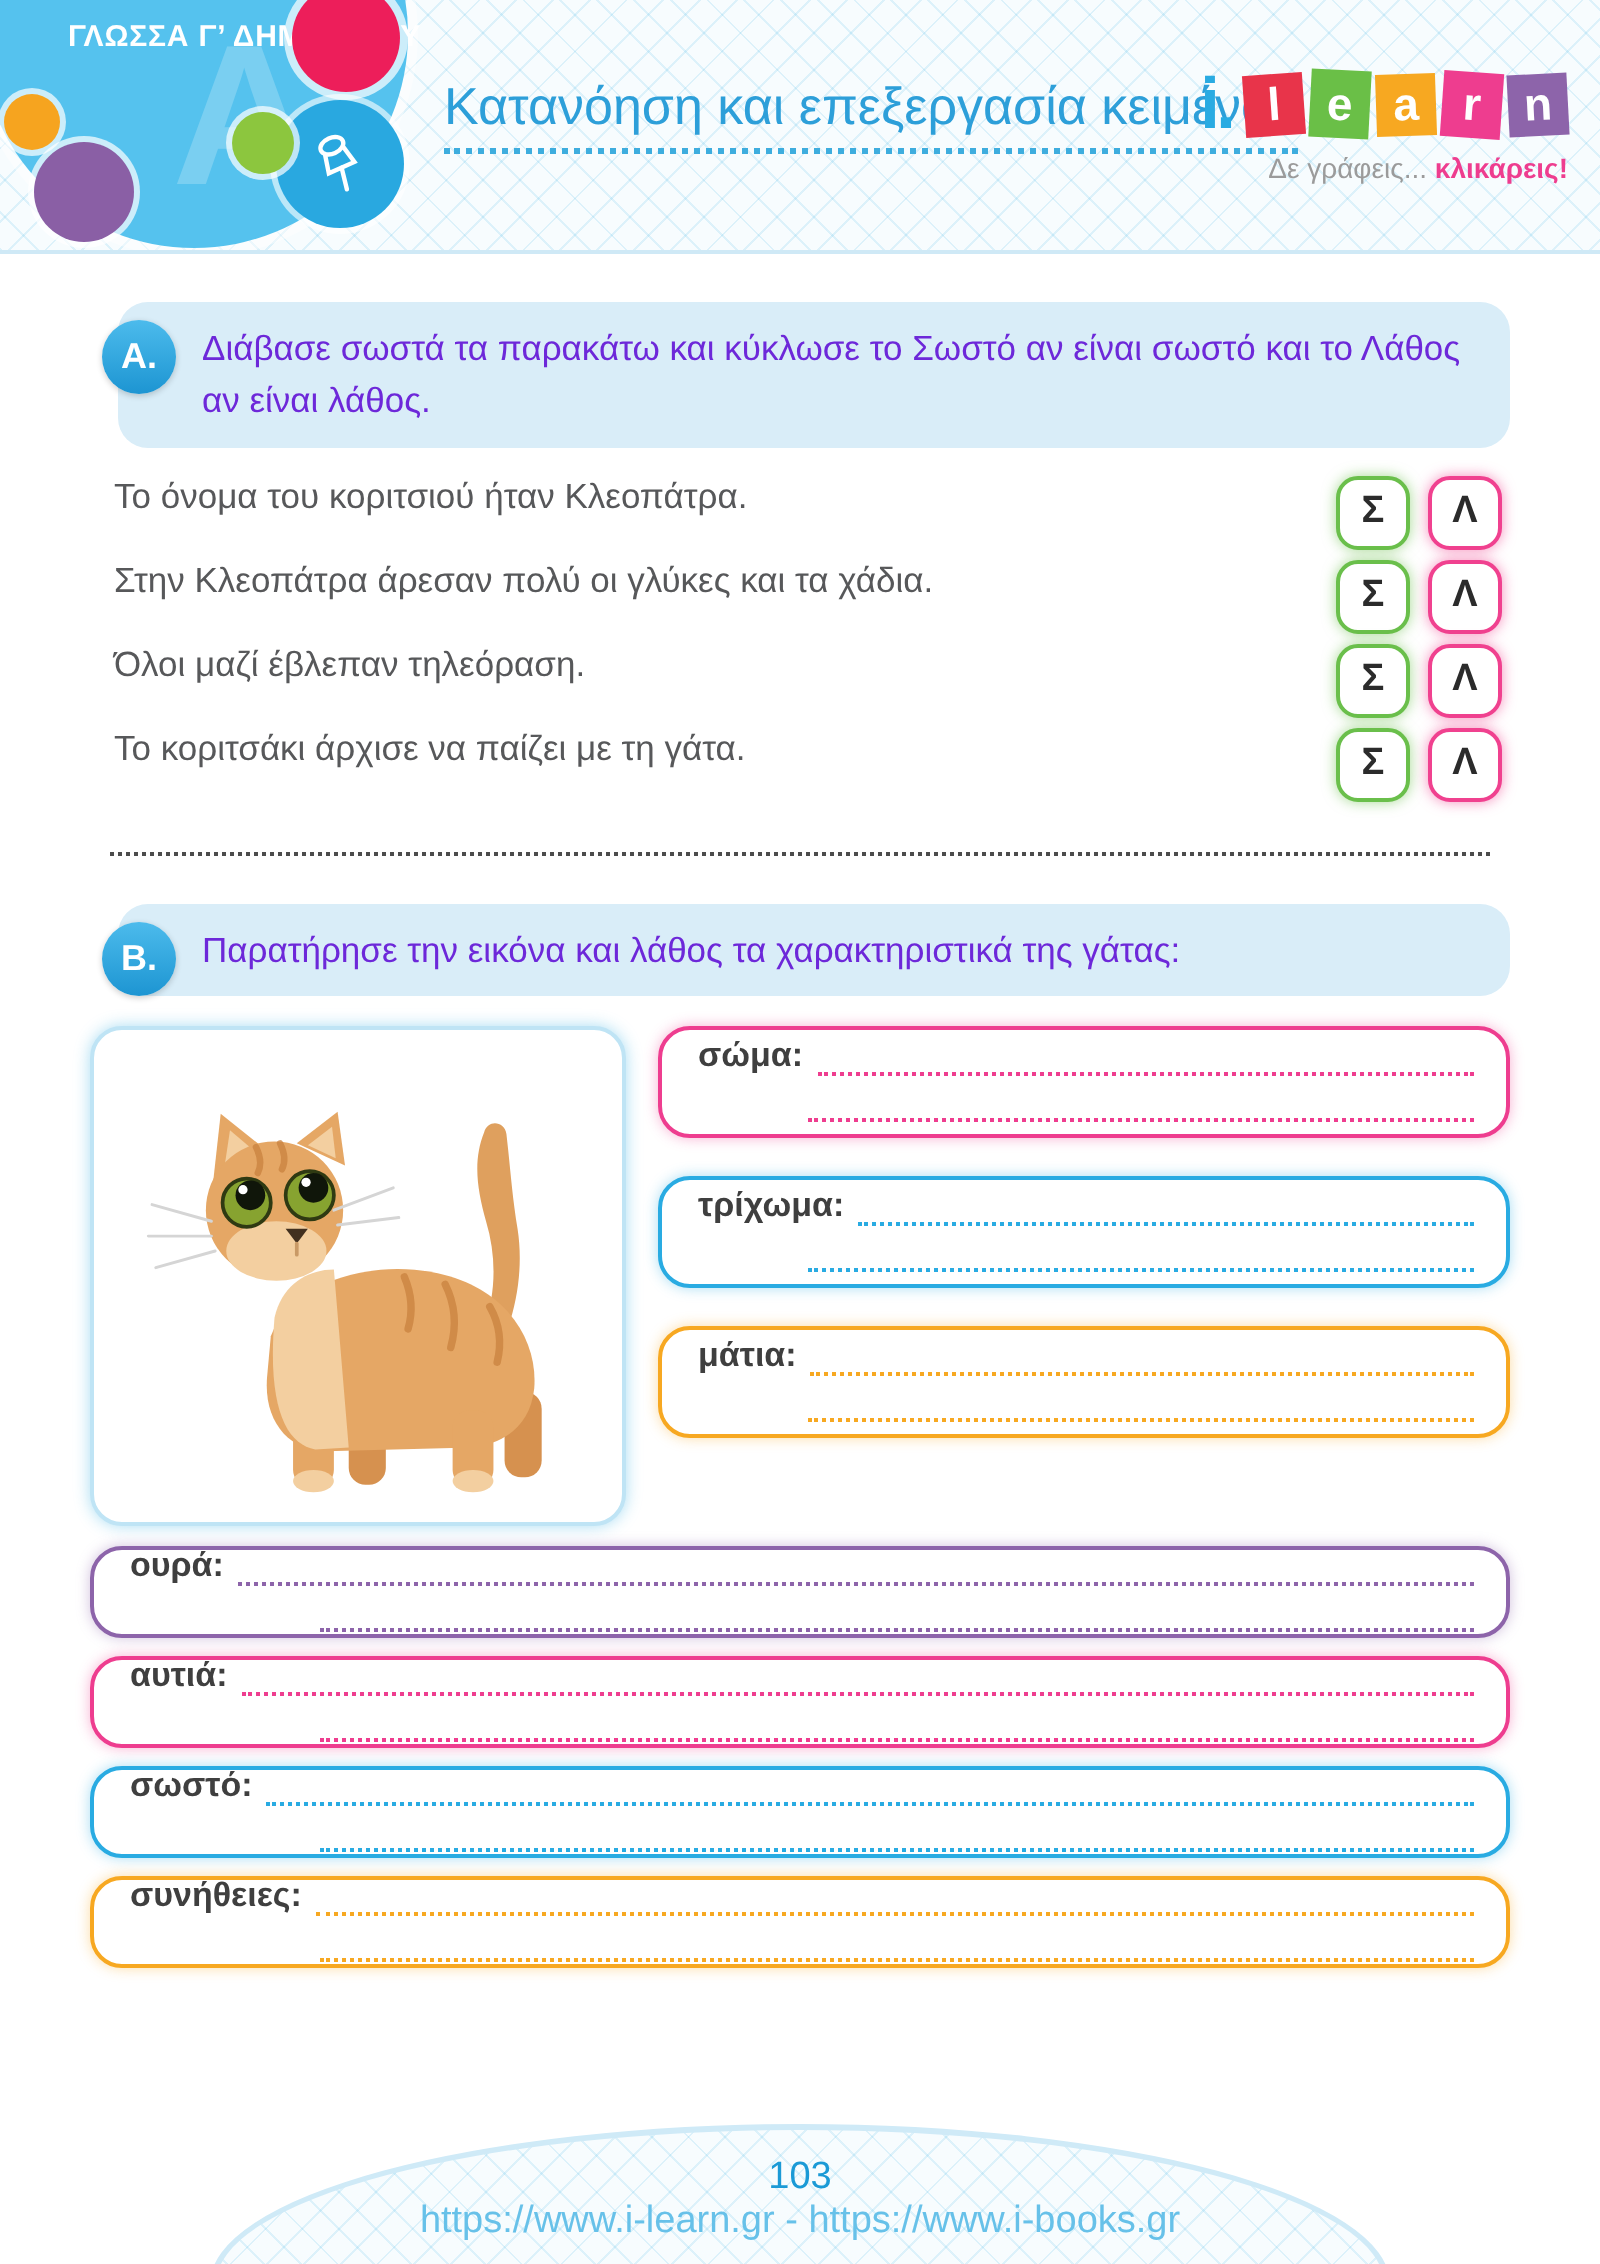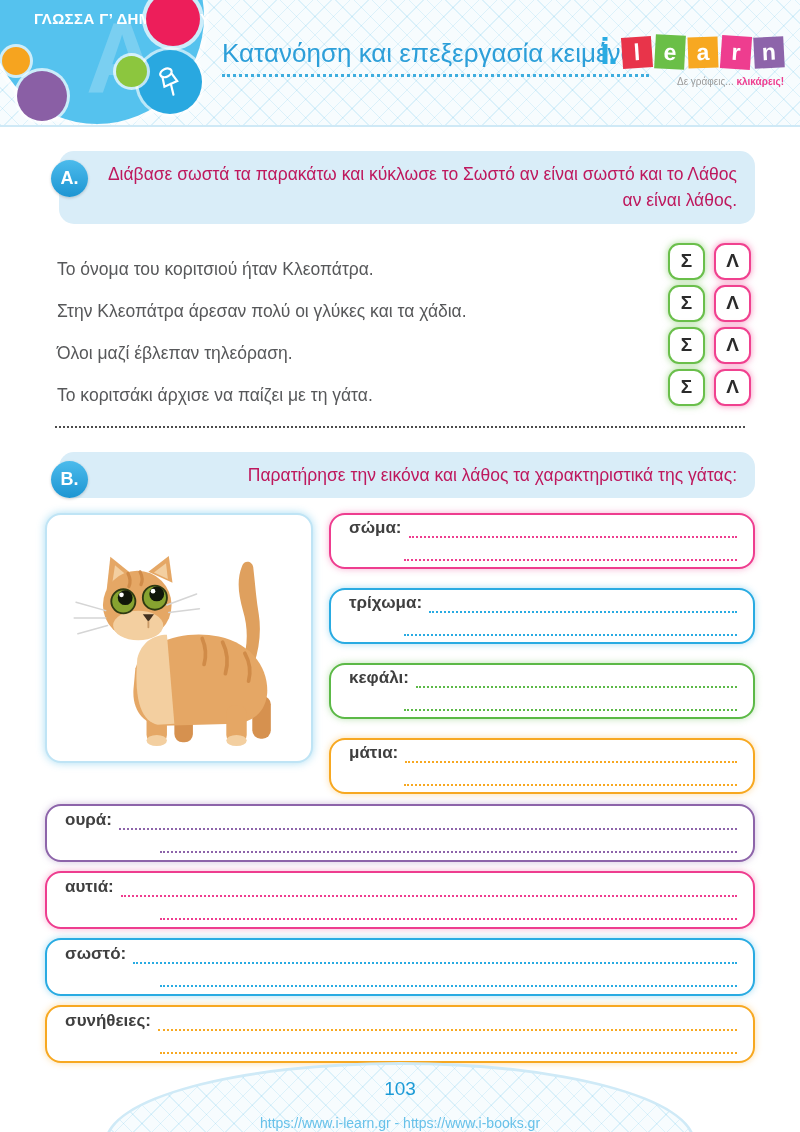--- a/index.html
+++ b/index.html
@@ -42,37 +42,37 @@
   .logo { position:absolute; right:16px; top:34px; text-align:right; }
   .logo-row { display:flex; align-items:center; gap:3px; }
   .logo-i { color:#29abe2; font-weight:800; font-size:36px; line-height:1; margin-right:3px; letter-spacing:-2px; }
   .blk { width:30px; height:31px; display:flex; align-items:center; justify-content:center;
          color:#fff; font-weight:800; font-size:23px; }
   .blk-0 { background:#e8344a; transform:rotate(-4deg); }
   .blk-1 { background:#6abf47; transform:rotate(3deg); height:34px; }
   .blk-2 { background:#f7a821; transform:rotate(-2deg); }
   .blk-3 { background:#ee3d8f; transform:rotate(4deg); height:33px; }
   .blk-4 { background:#8d64aa; transform:rotate(-3deg); }
-  .tagline { font-size:10px; margin-top:6px; }
+  .tagline { font-size:14px; margin-top:6px; }
   .tag-gray { color:#9b9b9b; } .tag-pink { color:#ee3d8f; font-weight:700; }
   
   .content { padding:0 45px; }
   .sec-head { position:relative; margin-top:24px; }
   .sec-badge {
     position:absolute; left:6px; top:9px; width:37px; height:37px; border-radius:50%;
     background:linear-gradient(#4cbbec,#1d95d2); color:#fff; font-weight:700; font-size:18px;
     display:flex; align-items:center; justify-content:center; z-index:1;
     box-shadow:0 1px 3px rgba(0,0,0,.2);
   }
   .sec-box {
     margin-left:14px; background:#d9edf8; border-radius:15px;
-    padding:10px 18px 10px 42px; color:#be185d; font-size:17.5px; line-height:1.5;text-align:right;
+    padding:10px 18px 10px 42px; color:#6d28d9; font-size:17.5px; line-height:1.5;
   }
   .stmts { margin:14px 4px 0 12px; }
-  .stmt { display:flex; align-items:flex-end; height:42px; }
+  .stmt { display:flex; align-items:flex-start; height:42px; }
   .stmt-text { flex:1; font-size:17.5px; color:#57585a; }
   .sl-btn {
     width:37px; height:37px; border-radius:11px; background:#fff; border:2px solid;
     display:flex; align-items:center; justify-content:center;
     font-size:19px; font-weight:700; color:#2b2b2b; cursor:pointer;
   }
   .sl-s { border-color:#6abf4b; box-shadow:0 0 7px rgba(106,191,75,.6); margin-right:9px; }
   .sl-l { border-color:#f0418f; box-shadow:0 0 7px rgba(240,65,143,.6); }
   .divider { margin:20px 10px 0 10px; border-top:2px dotted #4c4c4c; }
   
@@ -83,41 +83,41 @@
     display:flex; align-items:center; justify-content:center;
   }
   .right-fields { flex:1; display:flex; flex-direction:column; gap:19px; }
   .field {
     border:2px solid var(--c); border-radius:16px; background:#fff;
     box-shadow:0 0 7px var(--g); padding:8px 16px 10px 18px;
     display:flex; flex-direction:column; justify-content:center; gap:9px;
   }
   .right-fields .field { height:56px; }
   .full-fields { display:flex; flex-direction:column; gap:9px; margin-top:10px; }
-  .full-fields .field { height:58px; }
+  .full-fields .field { height:46px; }
   .c-pink   { --c:#ee3d8f; --g:rgba(238,61,143,.4); }
   .c-blue   { --c:#29abe2; --g:rgba(41,171,226,.4); }
   .c-green  { --c:#5cb947; --g:rgba(92,185,71,.4); }
   .c-orange { --c:#f7a821; --g:rgba(247,168,33,.4); }
   .c-purple { --c:#8d64aa; --g:rgba(141,100,170,.4); }
   .f-row1 { display:flex; align-items:flex-end; }
   .f-label { font-size:17px; font-weight:600; color:#3f3f3f; margin-right:7px; white-space:nowrap; }
   .f-line { flex:1; border-bottom:2.5px dotted var(--c); height:14px; }
   .f-row2 { display:flex; }
   .right-fields .f-row2 .f-line { margin-left:55px; }
   .full-fields  .f-row2 .f-line { margin-left:95px; }
   .full-fields  .field.ind-wide .f-row2 .f-line { margin-left:170px; }
   
   .footer {
     position:absolute; left:50%; transform:translateX(-50%); top:1062px;
     width:590px; height:160px; border-radius:50%;
     border:3px solid #cfeaf7; text-align:center; padding-top:13px;
   }
   .page-num { color:#1b9ad6; font-size:19px; font-weight:400; }
-  .links { color:#67c1e9; font-size:14px; margin-top:15px; cursor:pointer; }
+  .links { color:#67c1e9; font-size:19px; margin-top:0; cursor:pointer; }
 </style>
 </head>
 <body>
 
 <div class="page">
 
   <div class="header grid-bg">
     <div class="h-circle">
       <div class="h-watermark">A</div>
       <div class="h-series">ΓΛΩΣΣΑ Γ’ ΔΗΜΟΤΙΚΟΥ</div>
@@ -261,29 +261,20 @@
         </div>
         <div class="field c-blue">
           <div class="f-row1">
             <span class="f-label">τρίχωμα:</span>
             <span class="f-line"></span>
           </div>
           <div class="f-row2">
               <span class="f-line"></span>
             </div>
         </div>
-        <div class="field c-green">
-          <div class="f-row1">
-            <span class="f-label">κεφάλι:</span>
-            <span class="f-line"></span>
-          </div>
-          <div class="f-row2">
-              <span class="f-line"></span>
-            </div>
-        </div>
         <div class="field c-orange">
           <div class="f-row1">
             <span class="f-label">μάτια:</span>
             <span class="f-line"></span>
           </div>
           <div class="f-row2">
               <span class="f-line"></span>
             </div>
         </div>
       </div>

